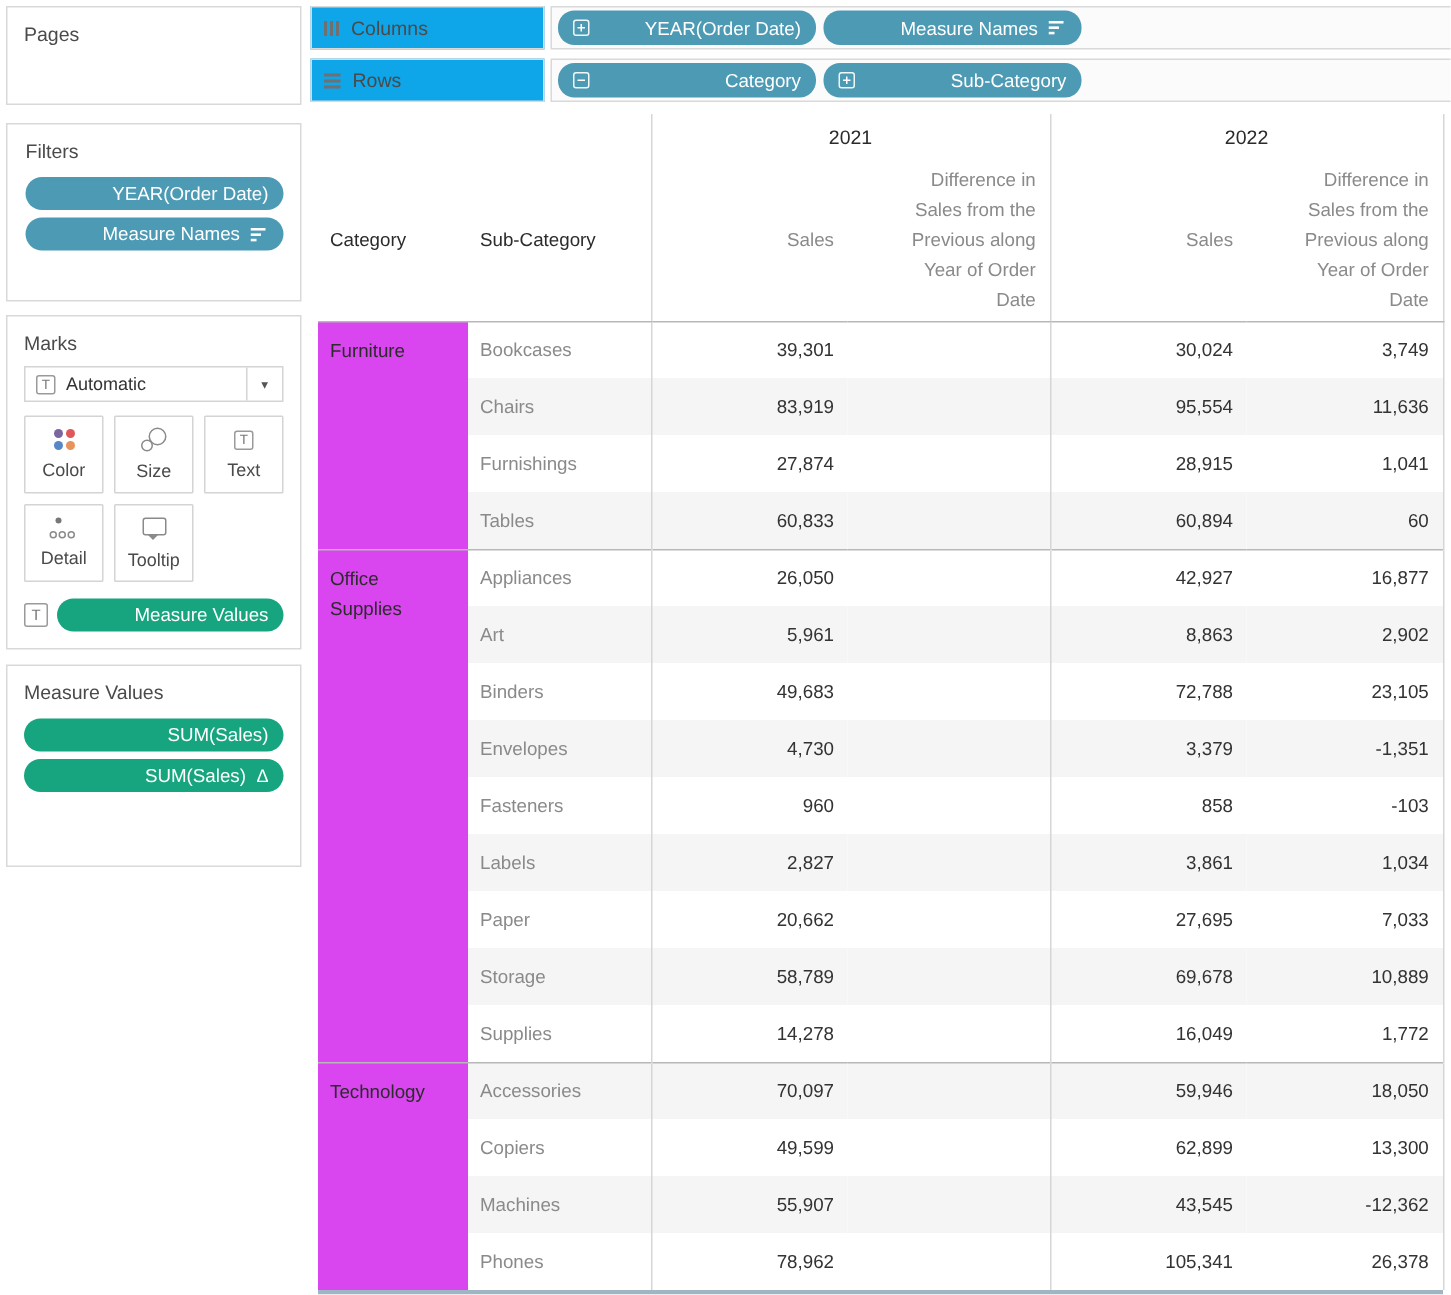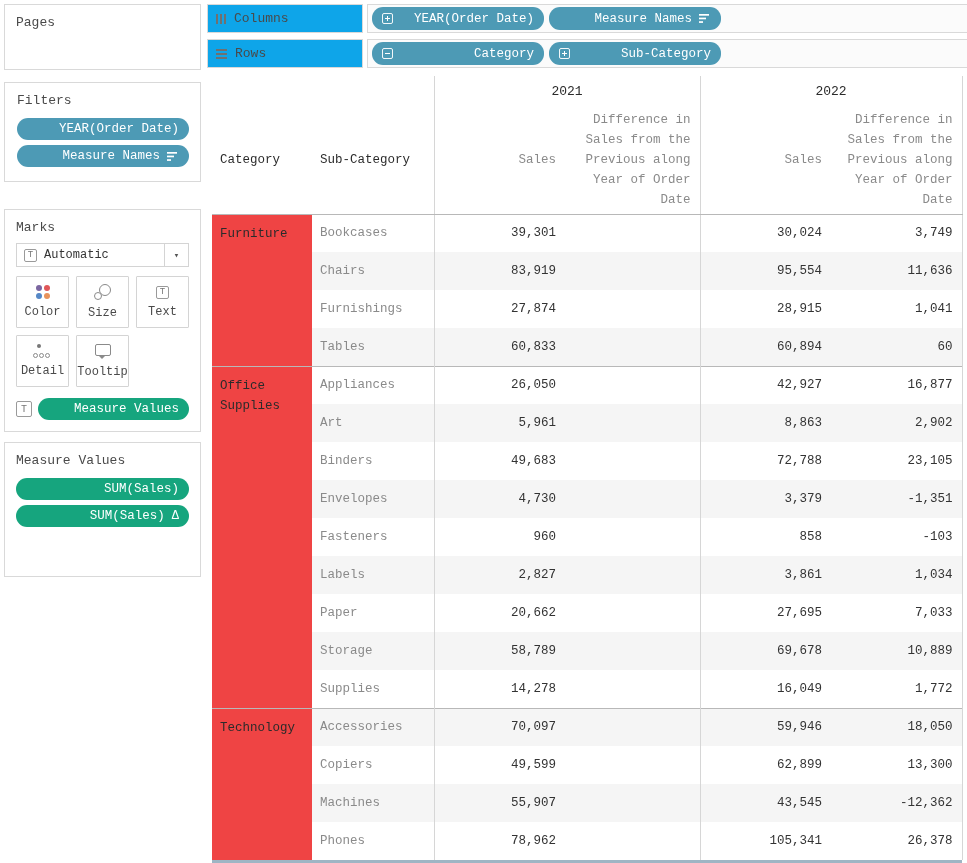--- a/index.html
+++ b/index.html
@@ -1,25 +1,25 @@
 <!DOCTYPE html>
 <html style="--dim-pill: #4D9AB5; --meas-pill: #16A57E; --bottom-line: #9FB5C4;"><head>
 <meta charset="utf-8">
 <style>
   * { margin:0; padding:0; box-sizing:border-box; }
   html,body { width:967px; height:863px; overflow:hidden; background:#fff;
     font-family:"Liberation Sans","DejaVu Sans",sans-serif; color:#333; }
-  .app { display:flex; width:967px; height:863px;font-family:Liberation Mono, monospace; }
+  .app { display:flex; width:967px; height:863px; }
 
   
   .sidebar { width:205px; flex:none; padding:4px 0 0 4px; }
   .panel { width:197px; background:#fff; border:1px solid #d9d9d9; padding:10px 11px; }
   .panel-title { font-size:13px; color:#4a4a4a; }
   .panel-pages { height:66px; margin-bottom:12px; }
-  .panel-filters { height:100px; margin-bottom:27px;padding-left:12px; }
+  .panel-filters { height:119px; margin-bottom:9px;padding-left:12px; }
   .panel-marks { height:223px; margin-bottom:10px; }
   .panel-mv { height:135px; }
 
   
   .pill { display:flex; align-items:center; gap:7px; height:22px; border-radius:11px;
     padding:0 10px; color:#fff; font-size:12.5px; cursor:pointer; }
   .pill .pill-label { flex:1; text-align:right; white-space:nowrap; overflow:hidden; }
   .pill.dim { background:var(--dim-pill,#4D9AB5); }
   .pill.meas { background:var(--meas-pill,#16A57E); }
   .pill-stack { display:flex; flex-direction:column; gap:5px; margin-top:10px; }
@@ -86,21 +86,21 @@
   .year-row { height:30px; }
   .year-row th { vertical-align:middle; color:#2b2b2b; font-size:13px; text-align:center; }
   .measure-row { height:108px; }
   .measure-row th { vertical-align:middle; border-bottom:1px solid #b8b8b8; }
   .h-dim { text-align:left; padding-left:8px; color:#2b2b2b; }
   .h-meas { text-align:right; padding-right:9px; color:#8a8a8a; }
   .h-diff { white-space:pre-line; line-height:20px;margin-top:36px; }
   .v-line { border-right:1px solid #d6d6d6; }
   tbody td { height:38px; vertical-align:middle; }
   td.cat-cell { vertical-align:top; padding:9px 24px 0 8px; line-height:20px;
-    color:#2b2b2b; background:#ef4444; }
+    color:#2b2b2b; background:#d946ef; }
   td.sub-cell { color:#8a8a8a; padding-left:8px; }
   td.val { text-align:right; padding-right:9px; color:#333; }
   tr.banded td:not(.cat-cell) { background:#f5f5f5; }
   tr.group-start td { border-top:1px solid #b8b8b8; }
   .table-bottom-line { width:750px; height:3px; background:var(--bottom-line,#9FB5C4); }
 </style>
 </head>
 <body>
 
 <div class="app">

